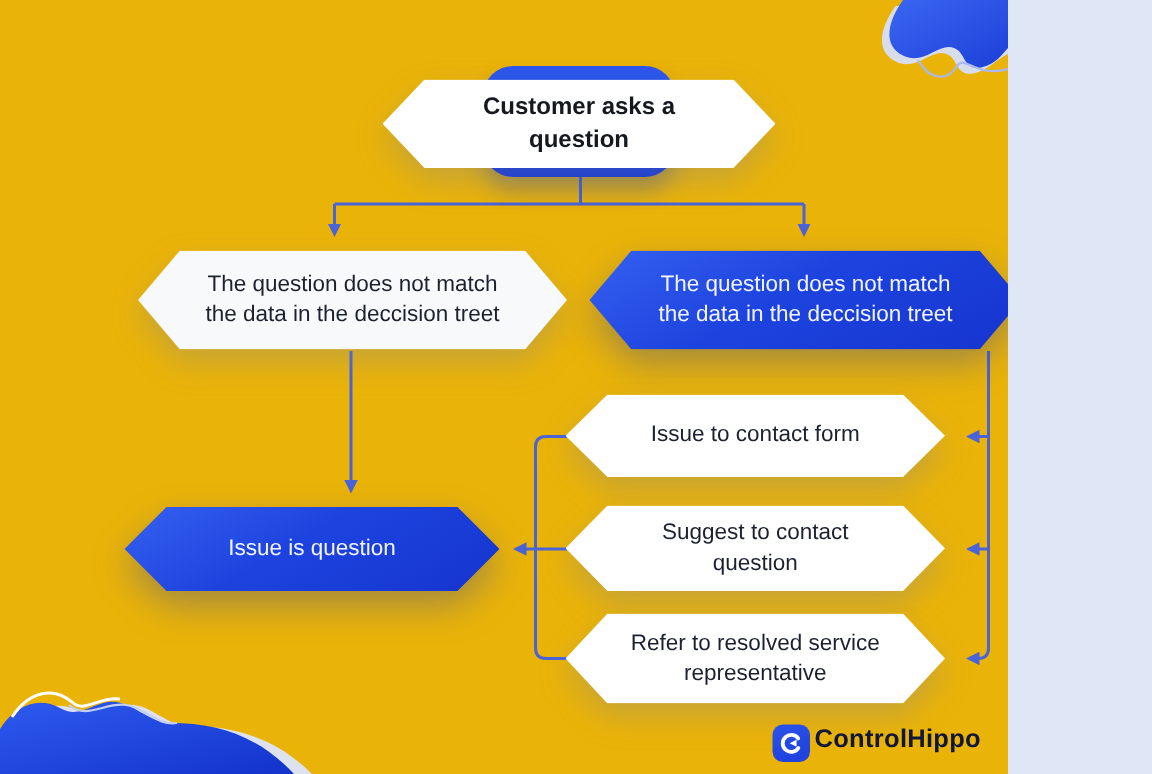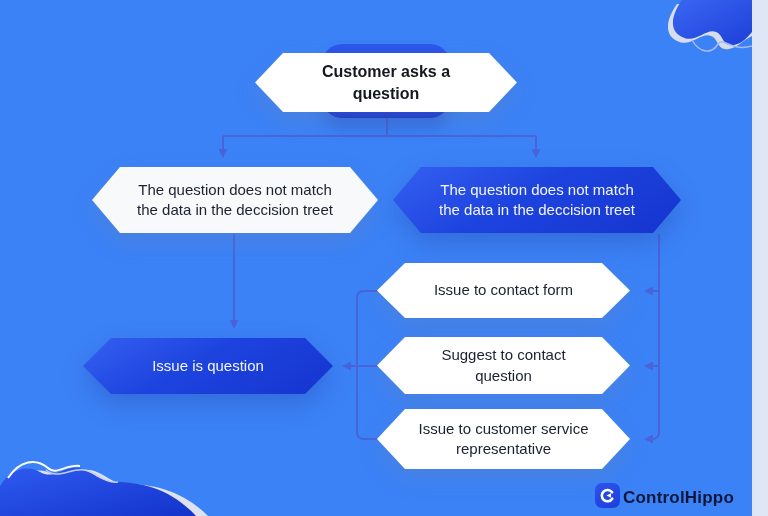--- a/index.html
+++ b/index.html
@@ -2,22 +2,22 @@
 <html><head>
 <meta charset="utf-8">
 <style>
   html,body{margin:0;padding:0;}
   body{
     font-family:"Liberation Sans","DejaVu Sans",sans-serif;
     background:#dfe7f7;
   }
   .stage{
     position:relative;
-    width:752px;height:516px;
-    background:#3b82f6;
+    width:672px;height:516px;
+    background:#eab308;
     overflow:hidden;
   }
   svg{display:block;}
   .connectors{
     position:absolute;inset:0;width:768px;height:516px;
     pointer-events:none;
   }
   
   .hex-wrap{position:absolute;}
   .shadow-soft{filter:drop-shadow(0 9px 10px rgba(109,127,173,.28));}
@@ -39,21 +39,21 @@
   .start-backing{
     position:absolute;left:322px;top:44px;width:128px;height:74px;
     border-radius:20px;
     background:linear-gradient(180deg,#2c57ec 0%,#1637d0 100%);
     box-shadow:0 10px 14px rgba(34,62,170,.30);
   }
   .start-hex .node-text{font-size:16px;font-weight:700;color:#15181f;}
   
   .logo{
     position:absolute;right:18px;bottom:8px;
-    display:flex;align-items:flex-end;gap:3px;
+    display:flex;align-items:flex-start;gap:3px;
   }
   .logo-icon{
     width:25px;height:25px;border-radius:7px;
     background:linear-gradient(160deg,#2b53ea,#1d3fdc);
     display:flex;align-items:center;justify-content:center;
     position:relative;
   }
   .logo-text{
     font-size:17px;font-weight:700;color:#10173a;letter-spacing:.2px;
   }
@@ -151,21 +151,21 @@
   </div>
 
   <div class="hex-wrap shadow-soft" style="left:377px;top:337px;width:253px;height:57px;">
     <div class="hex hex-white">
       <span class="node-text">Suggest to contact question</span>
     </div>
   </div>
 
   <div class="hex-wrap shadow-soft" style="left:377px;top:409px;width:253px;height:60px;">
     <div class="hex hex-white">
-      <span class="node-text">Issue to customer service representative</span>
+      <span class="node-text">Refer to resolved service representative</span>
     </div>
   </div>
 
   <div class="logo">
     <div class="logo-icon">
       <svg width="17" height="17" viewBox="0 0 24 24">
         <path d="M18.5 7.5 A8 8 0 1 0 18.7 16.5" stroke="#ffffff" stroke-width="3.6" fill="none" stroke-linecap="round"></path>
         <path d="M10.5 12 L17 8.8 V15.2 Z" fill="#ffffff"></path>
       </svg>
     </div>

